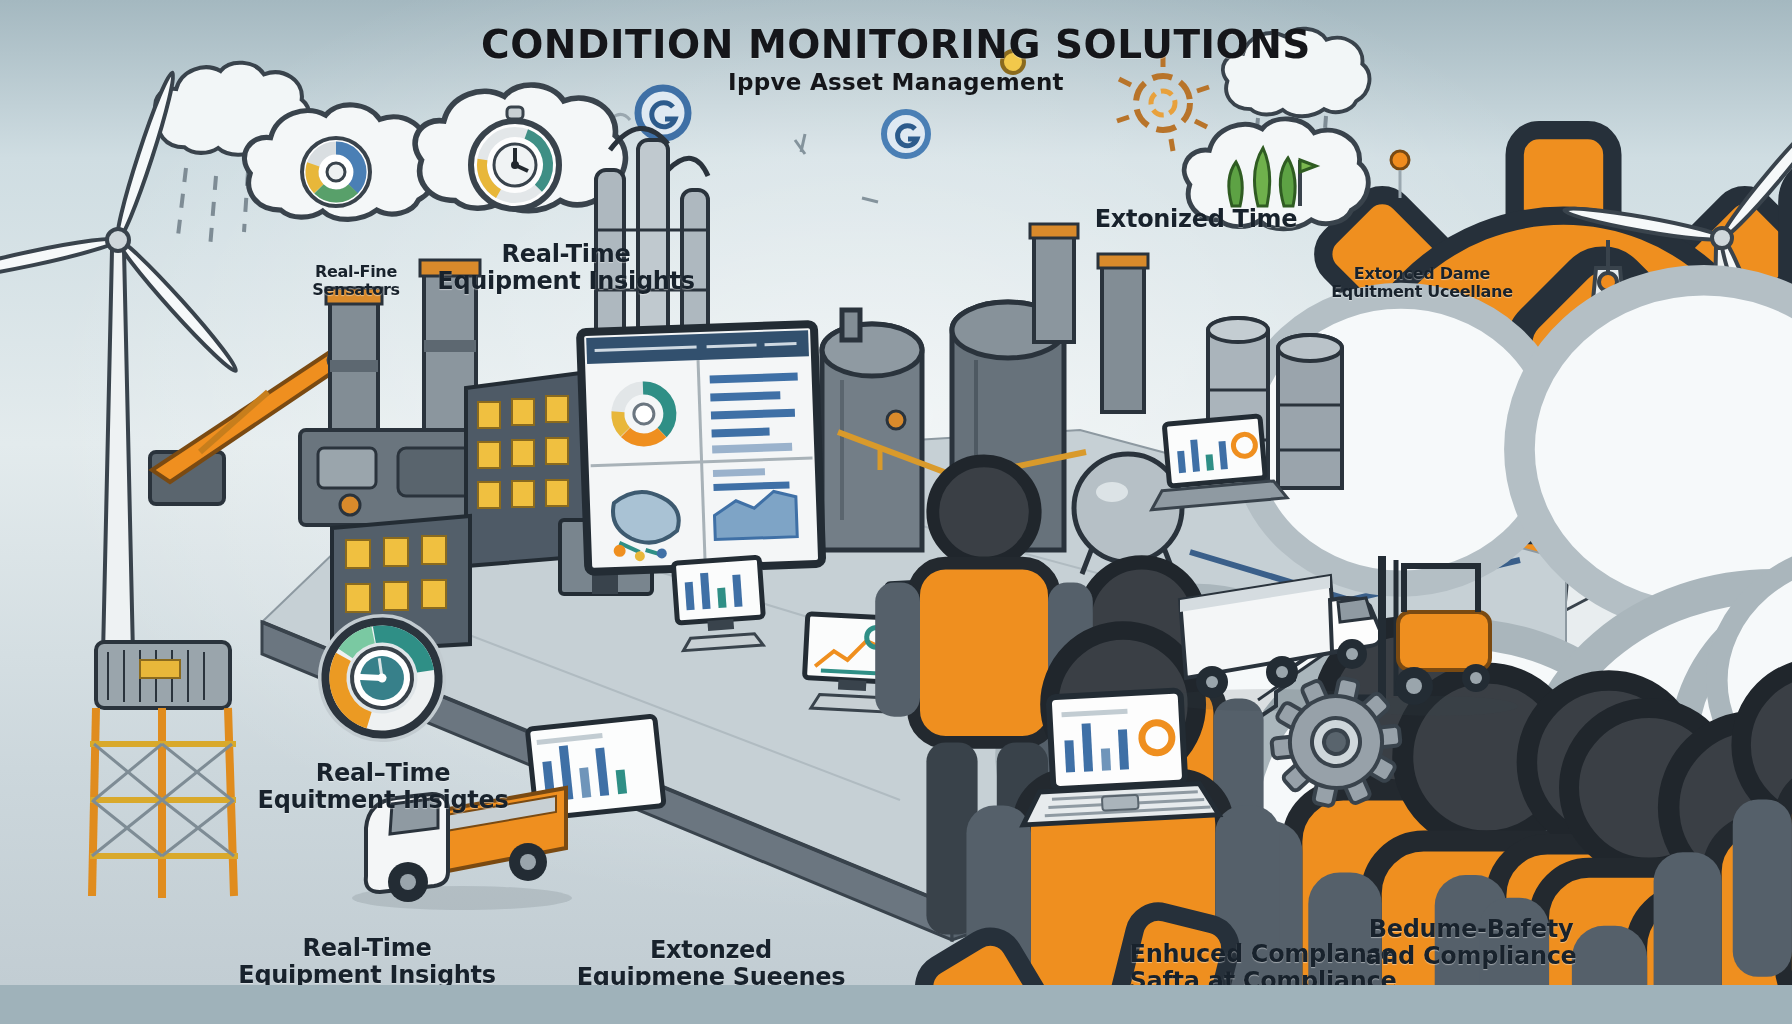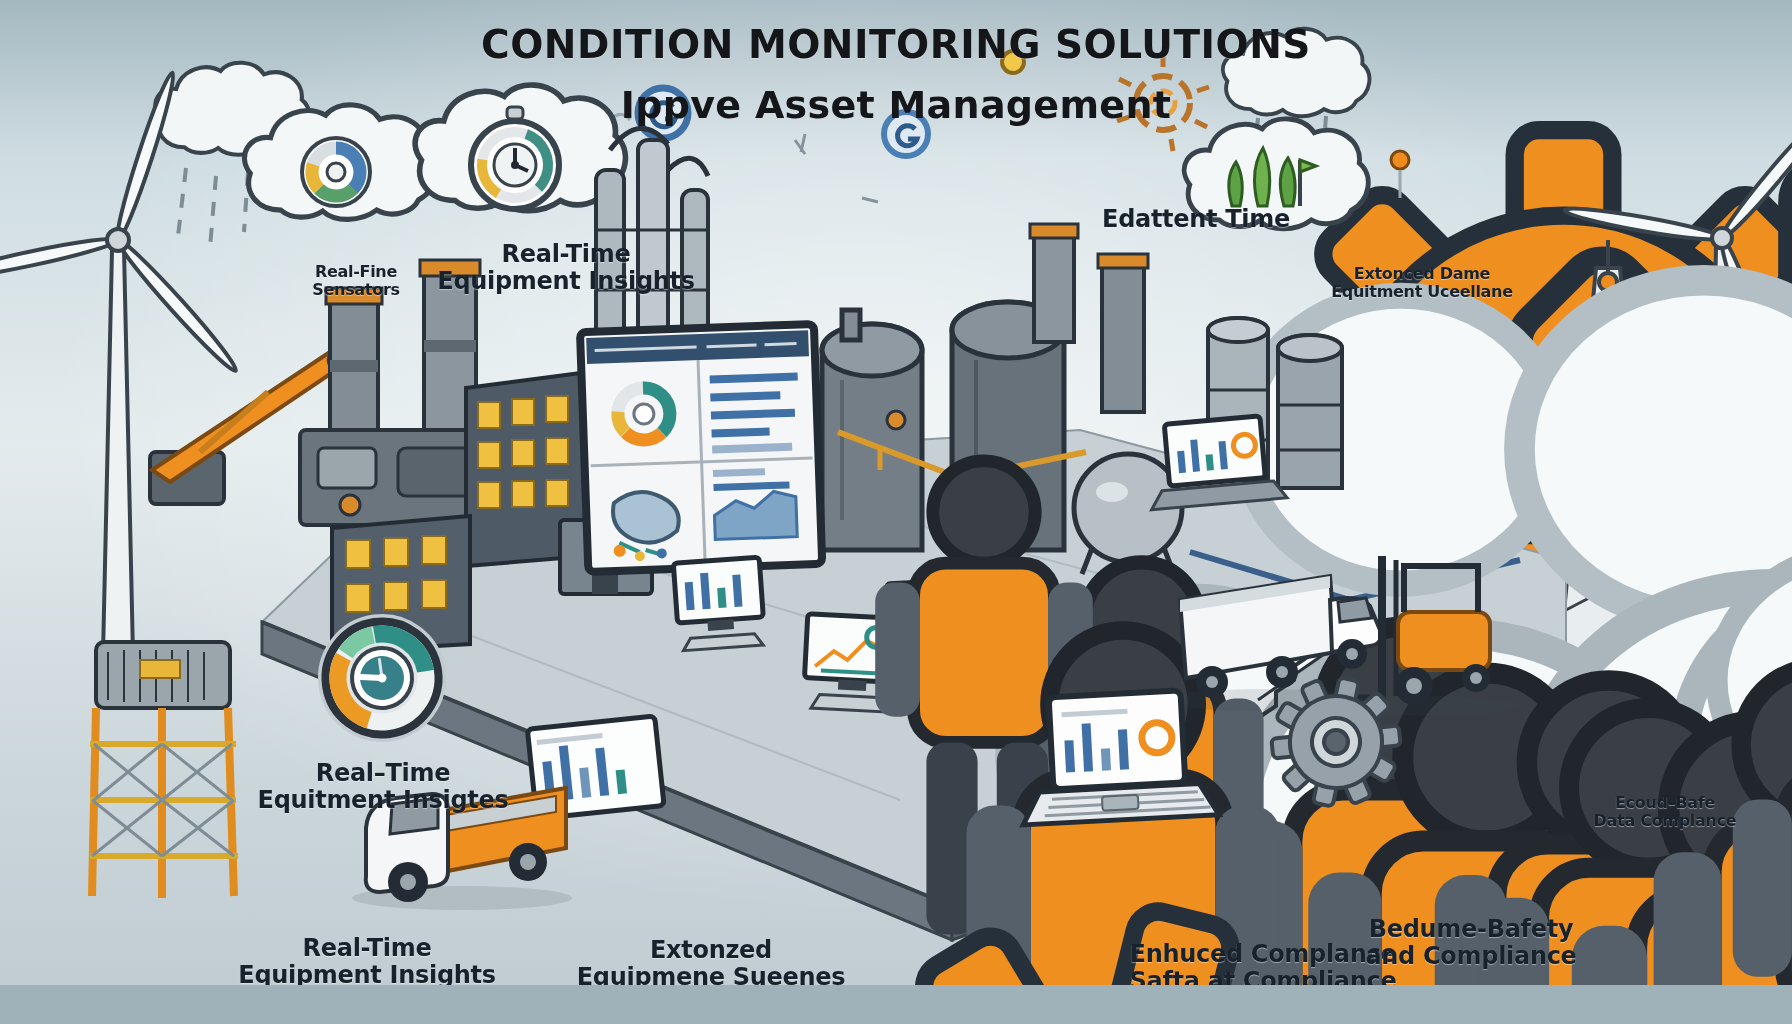--- a/index.html
+++ b/index.html
@@ -9,21 +9,21 @@
     background:
       radial-gradient(ellipse at 48% 42%, rgba(255,255,255,.55), rgba(255,255,255,0) 62%),
       linear-gradient(180deg,#a4b8c0 0%,#cfdde2 16%,#e3ebed 45%,#ccd7dc 78%,#c2cdd3 100%);
   }
   svg{position:absolute;left:0;top:0;}
   .title{
     position:absolute;left:0;top:22px;width:1792px;text-align:center;
     color:#15161a;pointer-events:none;
   }
   .title .l1{font-size:39px;font-weight:bold;letter-spacing:.5px;text-shadow:0 1px 0 rgba(255,255,255,.35);}
-  .title .l2{font-size:38px;font-weight:bold;margin-top:16px;letter-spacing:.3px;}
+  .title .l2{font-size:23px;font-weight:bold;margin-top:2px;letter-spacing:.3px;}
   .callout{
     position:absolute;transform:translate(-50%,-50%);
     text-align:center;font-weight:bold;color:#18222c;line-height:1.12;
     white-space:nowrap;letter-spacing:-.3px;font-size:16px;
     text-shadow:0 1px 1px rgba(255,255,255,.45);
   }
   .callout.big{font-size:24px;}
   .callout div{pointer-events:none;}
 </style>
 </head>
@@ -571,21 +571,21 @@
   <div>Real-Fine</div>
       <div>Sensators</div>
 </div>
 
 <div class="callout big" style="left:566px;top:268px">
   <div>Real-Time</div>
       <div>Equipment Insights</div>
 </div>
 
 <div class="callout big" style="left:1196px;top:219px">
-  <div>Edattent Time</div>
+  <div>Extonized Time</div>
 </div>
 
 <div class="callout" style="left:1422px;top:283px">
   <div>Extonced Dame</div>
       <div>Equitment Uceellane</div>
 </div>
 
 <div class="callout big" style="left:383px;top:787px">
   <div>Real–Time</div>
       <div>Equitment Insigtes</div>
@@ -605,18 +605,14 @@
 <div class="callout big" style="left:1263px;top:968px">
   <div>Enhuced Complance</div>
       <div>Safta at Compliance</div>
 </div>
 
 <div class="callout big" style="left:1471px;top:943px">
   <div>Bedume-Bafety</div>
       <div>and Compliance</div>
 </div>
 
-<div class="callout" style="left:1665px;top:812px">
-  <div>Ecoud–Bafe</div>
-      <div>Data Complance</div>
-</div>
 
 </div>
 
 </body></html>

